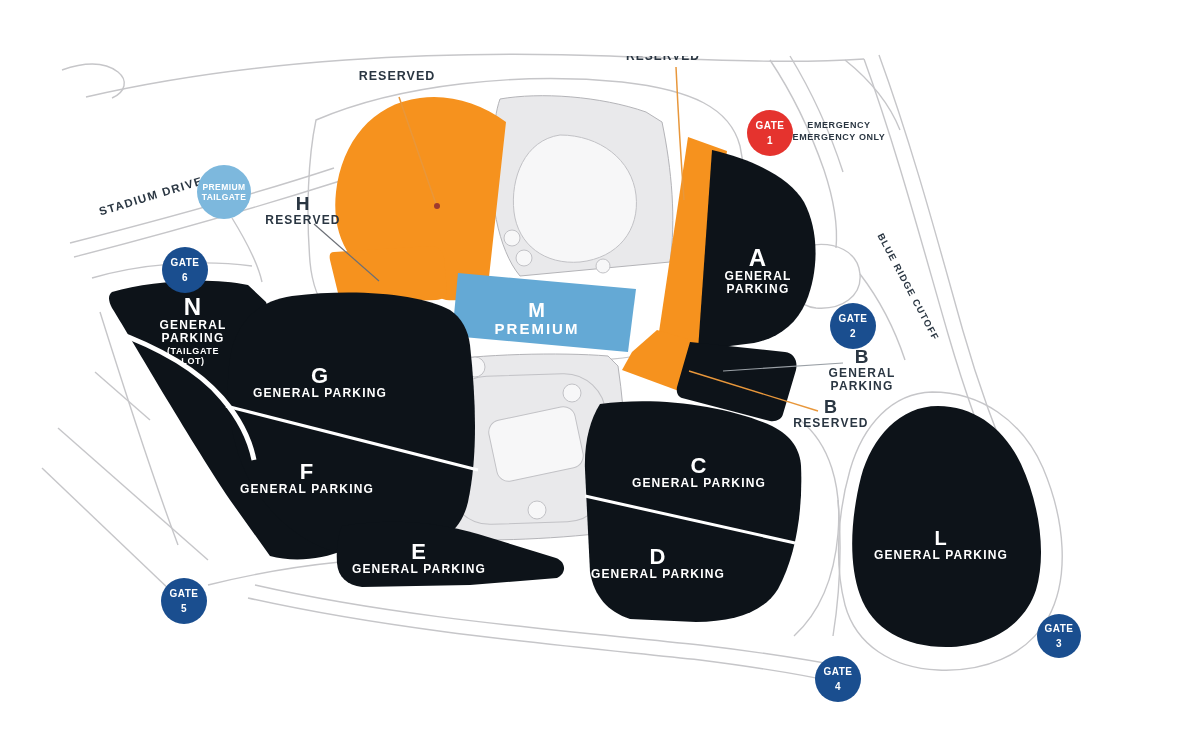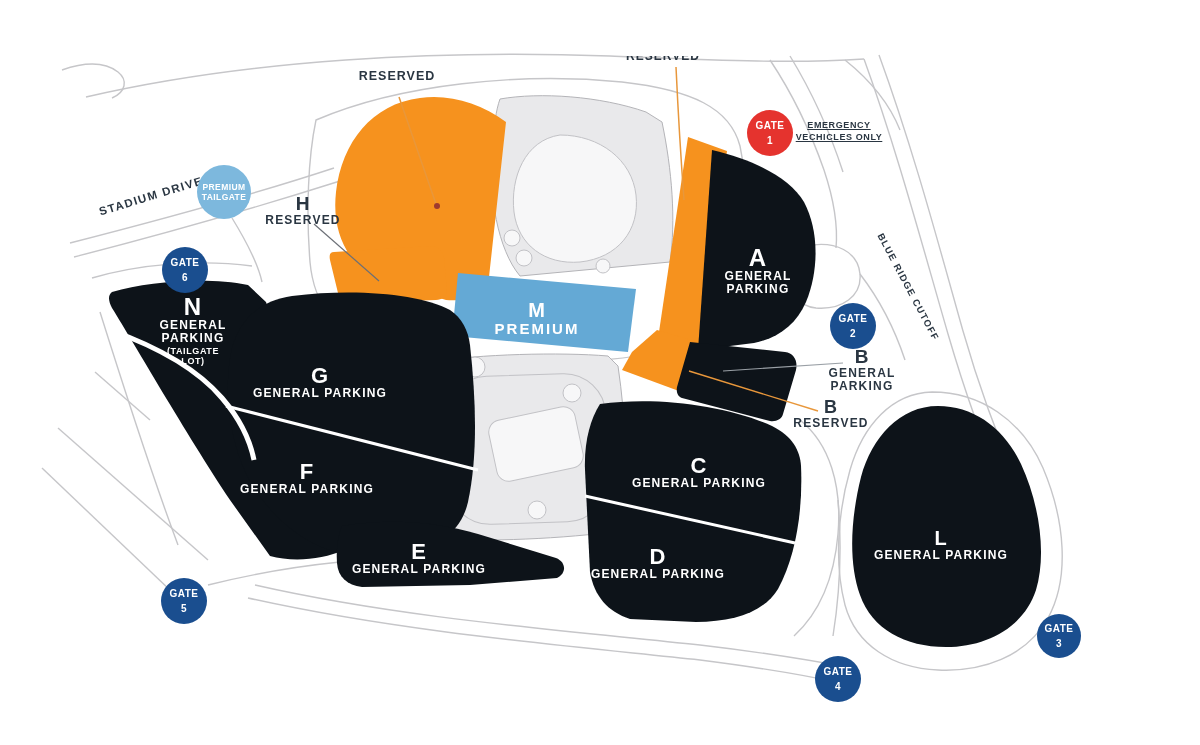--- a/index.html
+++ b/index.html
@@ -115,23 +115,23 @@
   </svg>
 
   <div class="lbl rot" style="left:151px;top:196px;">STADIUM DRIVE</div>
   <div class="lbl rot2" style="left:908px;top:287px;">BLUE RIDGE CUTOFF</div>
 
   <div class="lbl" style="left:397px;top:77px;font-size:12.5px;letter-spacing:1px;">RESERVED</div>
   <div class="clip">
     <span>RESERVED</span>
   </div>
 
-  <div class="lbl" style="left:839px;top:131px;font-size:9.5px;letter-spacing:.5px;line-height:12px;text-decoration:underline;">
+  <div class="lbl" style="left:839px;top:131px;font-size:9.5px;letter-spacing:.5px;line-height:12px;">
     <span class="sub tiny">EMERGENCY</span>
-    <span class="sub tiny">VECHICLES ONLY</span>
+    <span class="sub tiny">EMERGENCY ONLY</span>
   </div>
 
   <div class="lbl" style="left:303px;top:210px;">
     <span class="letter sm">H</span>
     <span class="sub">RESERVED</span>
   </div>
 
   <div class="lbl white" style="left:193px;top:330px;">
     <span class="letter lg">N</span>
     <span class="sub">GENERAL</span>

